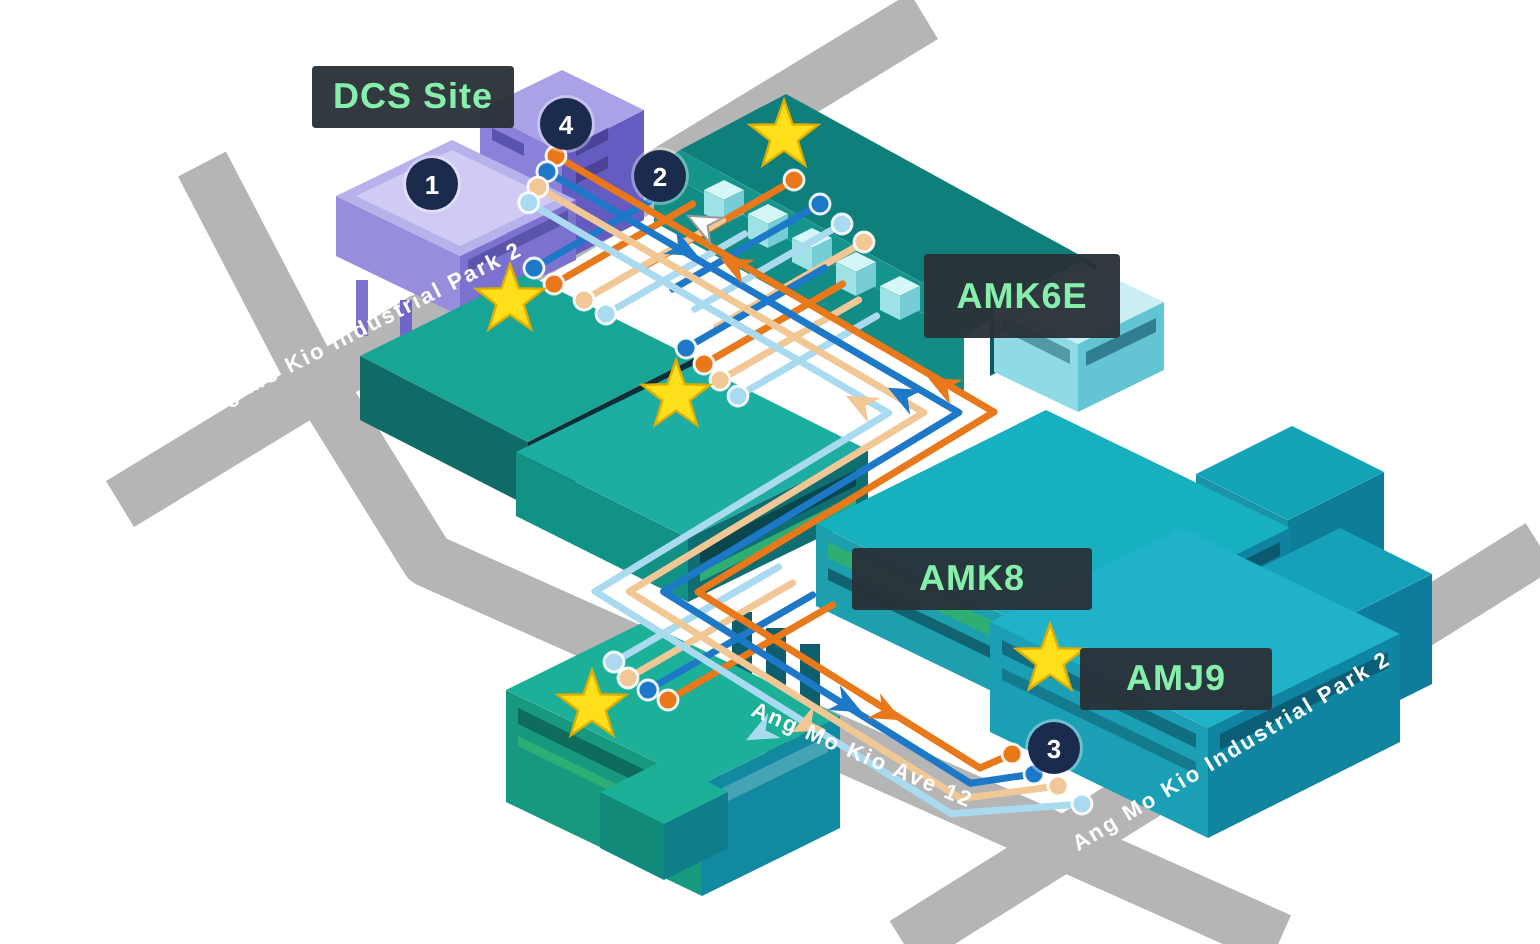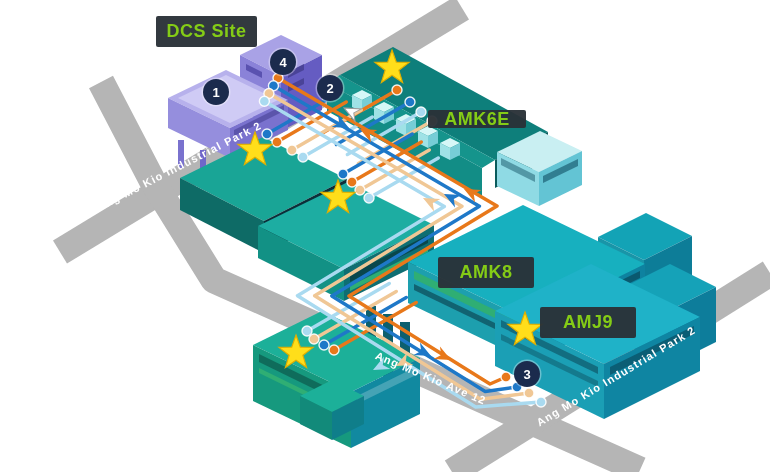--- a/index.html
+++ b/index.html
@@ -1,21 +1,21 @@
 <!DOCTYPE html>
 <html><head>
 <meta charset="utf-8">
 <style>
   html,body{margin:0;padding:0;background:#fff;}
   #stage{position:relative;width:770px;height:472px;overflow:hidden;background:#fff;
          font-family:"Liberation Sans",sans-serif;}
   #scene{position:absolute;left:0;top:0;}
-  .bldg-label{position:absolute;background:rgba(42,49,55,.96);color:#84cc16;
+  .bldg-label{position:absolute;background:rgba(42,49,55,.96);color:#86efac;
       font:bold 18px "Liberation Sans",sans-serif;display:flex;align-items:center;
-      justify-content:center;letter-spacing:.5px;border-radius:2px;z-index:4;}
+      justify-content:center;letter-spacing:.5px;border-radius:2px;z-index:4;margin-top:17px;}
   .road-label{position:absolute;color:#fff;font:bold 11px "Liberation Sans",sans-serif;
       letter-spacing:1.2px;white-space:nowrap;z-index:2;}
   .badge{position:absolute;width:26px;height:26px;border-radius:50%;background:#1B2B4D;
       color:#fff;font:bold 13px "Liberation Sans",sans-serif;display:flex;align-items:center;
       justify-content:center;z-index:5;box-shadow:0 0 0 1.5px rgba(255,255,255,.35);}
 </style>
 </head>
 <body>
 
 <div id="stage">
@@ -155,22 +155,22 @@
       <path d="M 9 0 L -7 -7 L -2 0 L -7 7 Z" fill="#1E78C8" transform="translate(423,352) rotate(27)"></path>
       <path d="M 9 0 L -7 -7 L -2 0 L -7 7 Z" fill="#E8781A" transform="translate(443,356) rotate(27)"></path>
       <path d="M392.0,50.0L396.3,62.1L409.1,62.4L398.9,70.3L402.6,82.6L392.0,75.3L381.4,82.6L385.1,70.3L374.9,62.4L387.7,62.1Z" fill="#FFDE1A" stroke="#DFAE00" stroke-width="1.2"></path>
       <path d="M255.0,132.0L259.3,144.1L272.1,144.4L261.9,152.3L265.6,164.6L255.0,157.3L244.4,164.6L248.1,152.3L237.9,144.4L250.7,144.1Z" fill="#FFDE1A" stroke="#DFAE00" stroke-width="1.2"></path>
       <path d="M338.0,180.0L342.3,192.1L355.1,192.4L344.9,200.3L348.6,212.6L338.0,205.3L327.4,212.6L331.1,200.3L320.9,192.4L333.7,192.1Z" fill="#FFDE1A" stroke="#DFAE00" stroke-width="1.2"></path>
       <path d="M525.0,312.0L529.3,324.1L542.1,324.4L531.9,332.3L535.6,344.6L525.0,337.3L514.4,344.6L518.1,332.3L507.9,324.4L520.7,324.1Z" fill="#FFDE1A" stroke="#DFAE00" stroke-width="1.2"></path>
       <path d="M296.0,335.0L300.3,347.1L313.1,347.4L302.9,355.3L306.6,367.6L296.0,360.3L285.4,367.6L289.1,355.3L278.9,347.4L291.7,347.1Z" fill="#FFDE1A" stroke="#DFAE00" stroke-width="1.2"></path>
     </svg>
 
   <div class="bldg-label" style="left: 156px; top: 16px; width: 101px; height: 31px;">DCS Site</div>
-  <div class="bldg-label" style="left: 428px; top: 110px; width: 98px; height: 18px;">AMK6E</div>
-  <div class="bldg-label" style="left: 438px; top: 257px; width: 96px; height: 31px;">AMK8</div>
+  <div class="bldg-label" style="left: 462px; top: 110px; width: 98px; height: 42px;">AMK6E</div>
+  <div class="bldg-label" style="left: 426px; top: 257px; width: 120px; height: 31px;">AMK8</div>
   <div class="bldg-label" style="left: 540px; top: 307px; width: 96px; height: 31px;">AMJ9</div>
 
   <div class="road-label" style="left: 179px; top: 166px; transform: translate(-50%, -50%) rotate(-27deg);">Ang Mo Kio Industrial Park 2</div>
   <div class="road-label" style="left: 431px; top: 378px; transform: translate(-50%, -50%) rotate(23deg);">Ang Mo Kio Ave 12</div>
   <div class="road-label" style="left: 616px; top: 376px; transform: translate(-50%, -50%) rotate(-31deg);">Ang Mo Kio Industrial Park 2</div>
 
   <div class="badge" style="left: 203px; top: 79px; background: rgb(27, 43, 77);">1</div>
   <div class="badge" style="left: 317px; top: 75px; background: rgb(27, 43, 77);">2</div>
   <div class="badge" style="left: 514px; top: 361px; background: rgb(27, 43, 77);">3</div>
   <div class="badge" style="left: 270px; top: 49px; background: rgb(27, 43, 77);">4</div>

